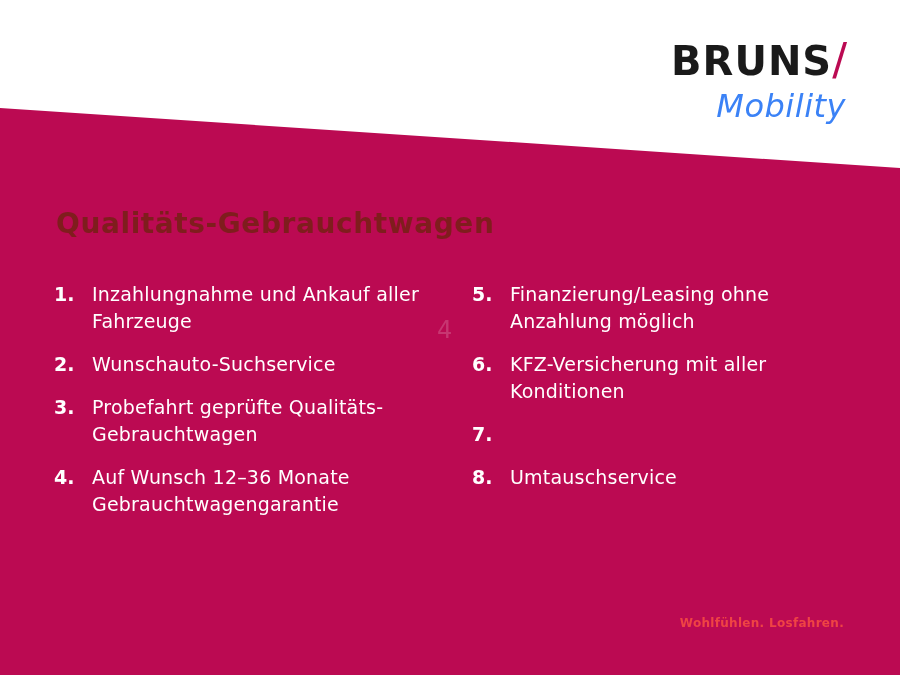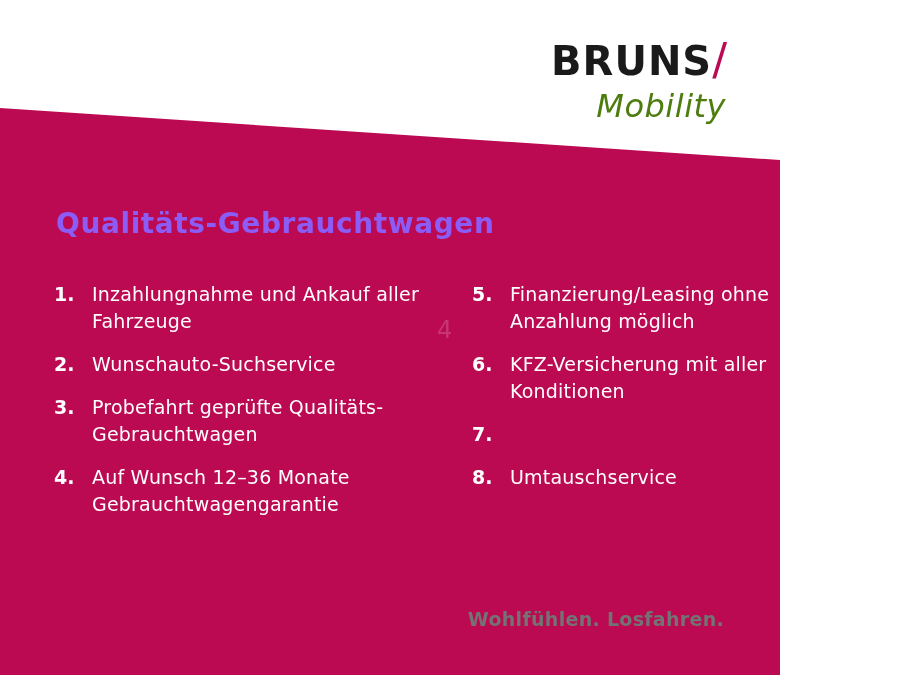--- a/index.html
+++ b/index.html
@@ -8,21 +8,21 @@
   }
   body {
     width: 900px;
     height: 675px;
     background: #ffffff;
     font-family: "DejaVu Sans", sans-serif;
     overflow: hidden;
   }
   .slide {
     position: relative;
-    width: 780px;
+    width: 900px;
     height: 675px;
     background: #ffffff;
     overflow: hidden;
   }
   
   .panel {
     position: absolute;
     left: 0;
     top: 0;
     width: 900px;
@@ -48,39 +48,39 @@
   }
   .logo-slash {
     color: #bb0a52;
     font-weight: normal;
     font-size: 44px;
   }
   .logo-line2 {
     margin-top: 8px;
     font-size: 32px;
     font-style: italic;
-    color: #4d7c0f;
+    color: #3b82f6;
     letter-spacing: 0.5px;
     padding-right: 2px;
   }
   .logo-bar {
     position: absolute;
     left: 118px;
     top: 44px;
     width: 3px;
     height: 78px;
     background: #bb0a52;
     transform: skewX(-12deg);
   }
   
   .heading {
     position: absolute;
     left: 56px;
     top: 207px;
-    color: #8b5cf6;
+    color: #7f1d1d;
     font-size: 28px;
     font-weight: bold;
     letter-spacing: 0.6px;
   }
   
   .col {
     position: absolute;
     color: #ffffff;
   }
   .col-left { left: 54px; top: 281px; width: 390px; }
@@ -110,22 +110,22 @@
     top: 316px;
     font-size: 24px;
     color: #c8traffic;
     color: rgba(255,255,255,0.18);
     font-weight: normal;
   }
   .tagline {
     position: absolute;
     right: 56px;
     bottom: 45px;
-    color: #737373;
-    font-size: 19px;
+    color: #ef4444;
+    font-size: 12px;
     font-weight: bold;
     letter-spacing: 0.3px;
     margin-left: 32px;
   }
 </style>
 </head>
 <body>
 
 <div class="slide">
 

